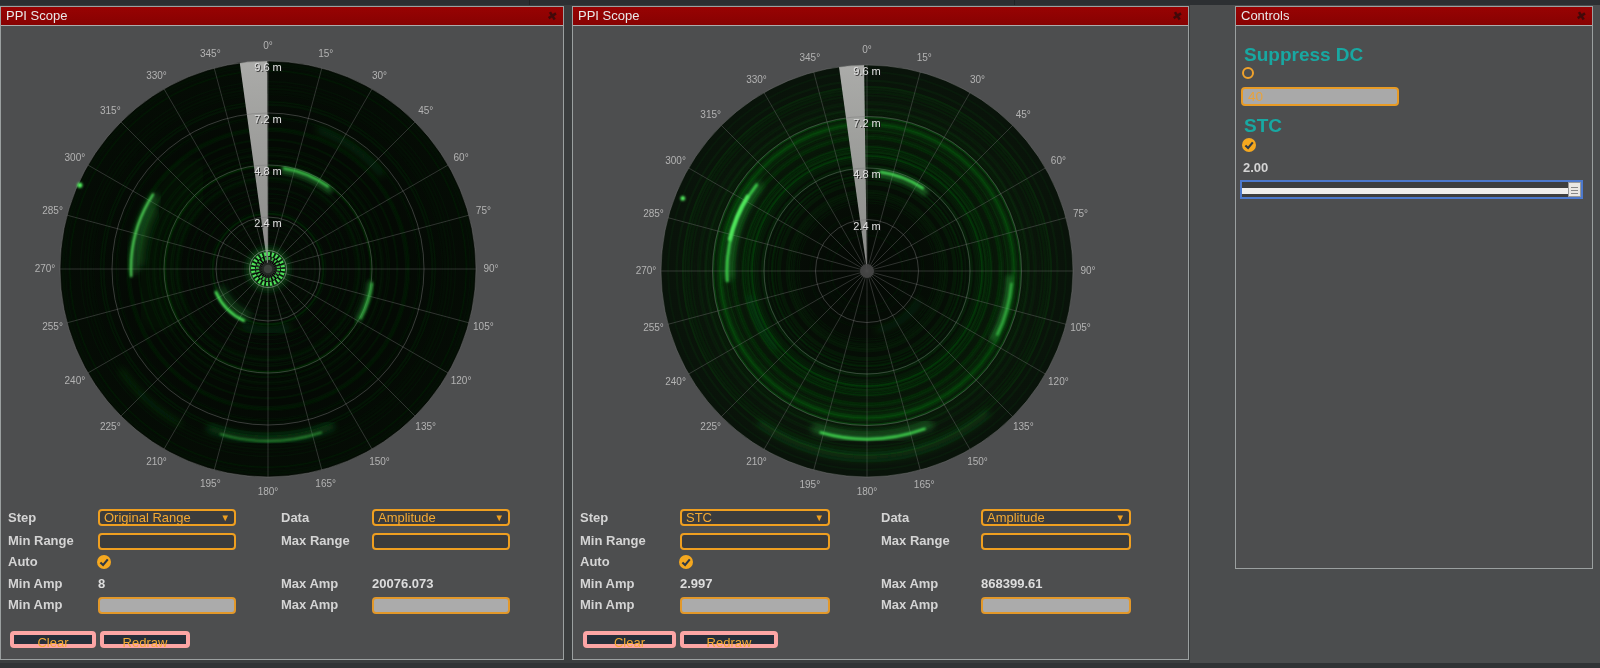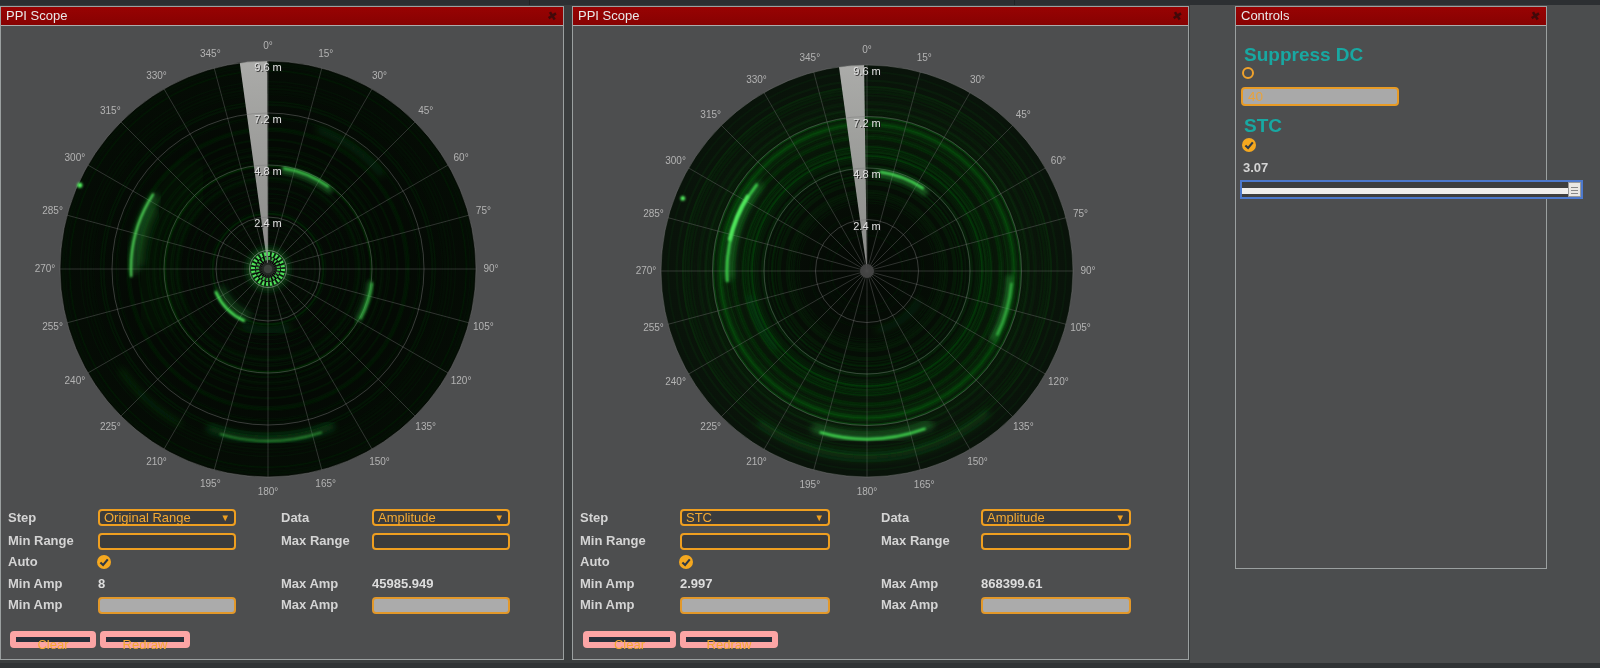--- a/index.html
+++ b/index.html
@@ -17,40 +17,40 @@
        line-height:13px; transform:rotate(12deg); }
 .lbl { position:absolute; font-size:13px; font-weight:bold; color:#d4d4d4; height:16px; line-height:16px; }
 .val { position:absolute; font-size:13px; font-weight:bold; color:#dddddd; height:16px; line-height:16px; }
 .dd  { position:absolute; height:17px; background:#3c3c3c; border:2px solid #ef9f20;
         border-radius:4px; color:#f3a933; font-size:13px; line-height:13px;
         padding:0 4px; display:flex; justify-content:space-between; align-items:center; }
 .dd .tri { font-size:9.5px; color:#ef9f20; }
 .inp { position:absolute; height:17px; background:#3c3c3c; border:2px solid #ef9f20; border-radius:4px; }
 .inpg { position:absolute; height:17px; background:#ababab; border:2px solid #e2982a; border-radius:4px; }
 .chk { position:absolute; width:14px; height:14px; border-radius:50%; background:#f5a81f; }
-.btn { position:absolute; height:17px; background:#272f3a; border:6px solid #fca5a5;
+.btn { position:absolute; height:17px; background:#272f3a; border:4px solid #fca5a5;
         border-radius:4px; color:#f3a933; font-size:13px; line-height:15px; text-align:center; }
 .teal { position:absolute; font-size:19px; font-weight:bold; color:#18a8a2; }
 </style></head>
 <body>
 <div class="abs" id="topstrip"></div>
 <div class="abs" id="mdibg"></div>
 <div class="abs" id="botstrip"></div>
 <div class="abs" style="left:529px;top:0;width:1px;height:5px;background:#212426;"></div>
 <div class="abs" style="left:1014px;top:0;width:1px;height:5px;background:#212426;"></div>
 
 <div class="panel" style="left:0px;top:6px;width:564px;height:654px;">
   <div class="tbar">PPI Scope<span class="tx">✖</span></div>
 </div>
 
 <div class="panel" style="left:572px;top:6px;width:617px;height:654px;">
   <div class="tbar">PPI Scope<span class="tx">✖</span></div>
 </div>
 
-<div class="panel" style="left:1235px;top:6px;width:312px;height:563px;">
+<div class="panel" style="left:1235px;top:6px;width:358px;height:563px;">
   <div class="tbar">Controls<span class="tx">✖</span></div>
 </div>
 
 <svg class="abs" style="left:0;top:0;" width="1600" height="668" font-family="Liberation Sans, sans-serif">
 <defs>
 <filter id="b1" x="-60%" y="-60%" width="220%" height="220%">
         <feGaussianBlur stdDeviation="1"></feGaussianBlur>
       </filter>
 <filter id="b2" x="-30%" y="-30%" width="160%" height="160%">
         <feGaussianBlur stdDeviation="2"></feGaussianBlur>
@@ -438,21 +438,21 @@
 <div class="inp" style="left:98px;top:533px;width:138px;"></div>
 <div class="lbl" style="left:281px;top:533px;">Max Range</div>
 <div class="inp" style="left:372px;top:533px;width:138px;"></div>
 <div class="lbl" style="left:8px;top:554px;">Auto</div>
 <div class="chk" style="left:97px;top:555px;"><svg width="14" height="14">
       <path d="M3.4 7.4 L6.1 10 L10.8 4.4" stroke="#2e3845" stroke-width="2.1" fill="none"></path>
     </svg></div>
 <div class="lbl" style="left:8px;top:576px;">Min Amp</div>
 <div class="val" style="left:98px;top:576px;">8</div>
 <div class="lbl" style="left:281px;top:576px;">Max Amp</div>
-<div class="val" style="left:372px;top:576px;">45985.949</div>
+<div class="val" style="left:372px;top:576px;">20076.073</div>
 <div class="lbl" style="left:8px;top:597px;">Min Amp</div>
 <div class="inpg" style="left:98px;top:597px;width:138px;"></div>
 <div class="lbl" style="left:281px;top:597px;">Max Amp</div>
 <div class="inpg" style="left:372px;top:597px;width:138px;"></div>
 <div class="btn" style="left:10px;top:631px;width:86px;">Clear</div>
 <div class="btn" style="left:100px;top:631px;width:90px;">Redraw</div>
 <div class="lbl" style="left:580px;top:510px;">Step</div>
 <div class="dd" style="left:680px;top:509px;width:150px;">
     <span>STC</span>
     <span class="tri">▼</span>
@@ -481,21 +481,21 @@
 <div class="btn" style="left:583px;top:631px;width:93px;">Clear</div>
 <div class="btn" style="left:680px;top:631px;width:98px;">Redraw</div>
 
 <div class="teal" style="left:1244px;top:44px;">Suppress DC</div>
 <div class="abs" style="left:1242px;top:67px;width:12px;height:12px;border-radius:50%;border:2.5px solid #f0a22c;"></div>
 <div class="abs" style="left:1241px;top:87px;width:158px;height:19px;background:#a9a9a9;border:2px solid #e89b25;border-radius:4px;color:#e8a23c;font-size:13.5px;line-height:15px;padding-left:5px;">40</div>
 <div class="teal" style="left:1244px;top:115px;">STC</div>
 <div class="chk" style="left:1242px;top:138px;"><svg width="14" height="14">
       <path d="M3.4 7.4 L6.1 10 L10.8 4.4" stroke="#2e3845" stroke-width="2.1" fill="none"></path>
     </svg></div>
-<div class="lbl" style="left:1243px;top:160px;">3.07</div>
+<div class="lbl" style="left:1243px;top:160px;">2.00</div>
 <div class="abs" style="left:1240px;top:180px;width:343px;height:19px;border:2px solid #4d79cc;background:#3e3e3e;">
   <div class="abs" style="left:0;top:6px;width:326px;height:6px;background:#f0eeec;"></div>
   <div class="abs" style="right:0;top:0;width:13px;height:15px;background:#e9e7e4;border:1px solid #999;">
     <div class="abs" style="left:2px;top:4px;width:7px;height:1px;background:#888;"></div>
     <div class="abs" style="left:2px;top:7px;width:7px;height:1px;background:#888;"></div>
     <div class="abs" style="left:2px;top:10px;width:7px;height:1px;background:#888;"></div>
   </div>
 </div>
 
 </body></html>

